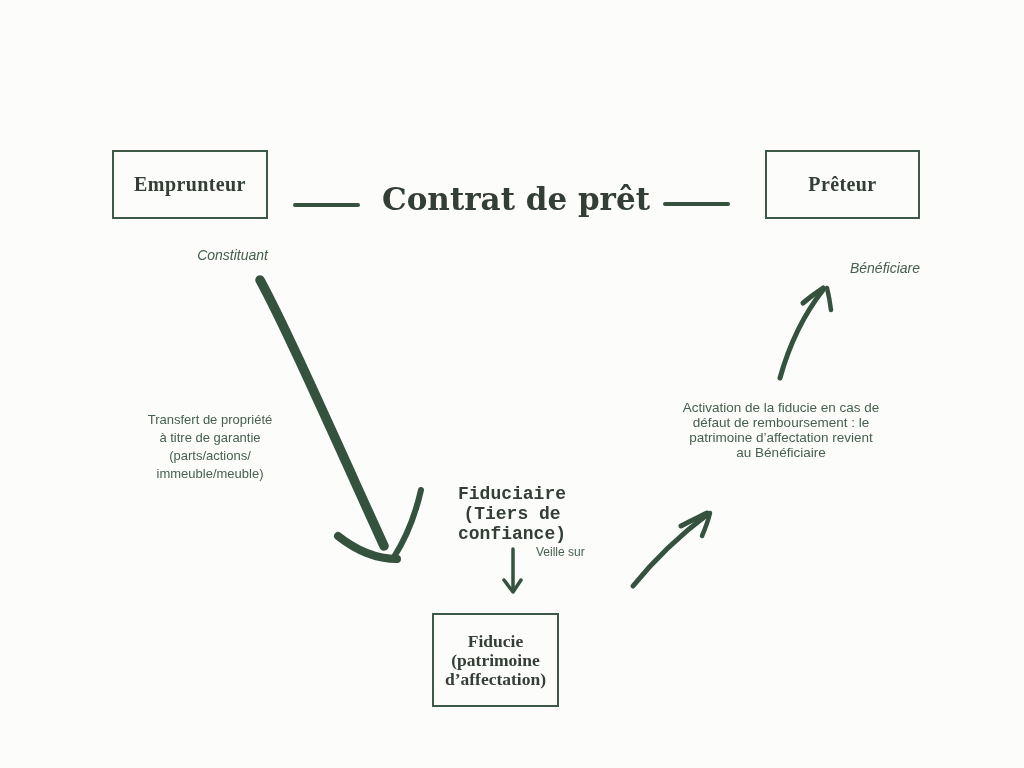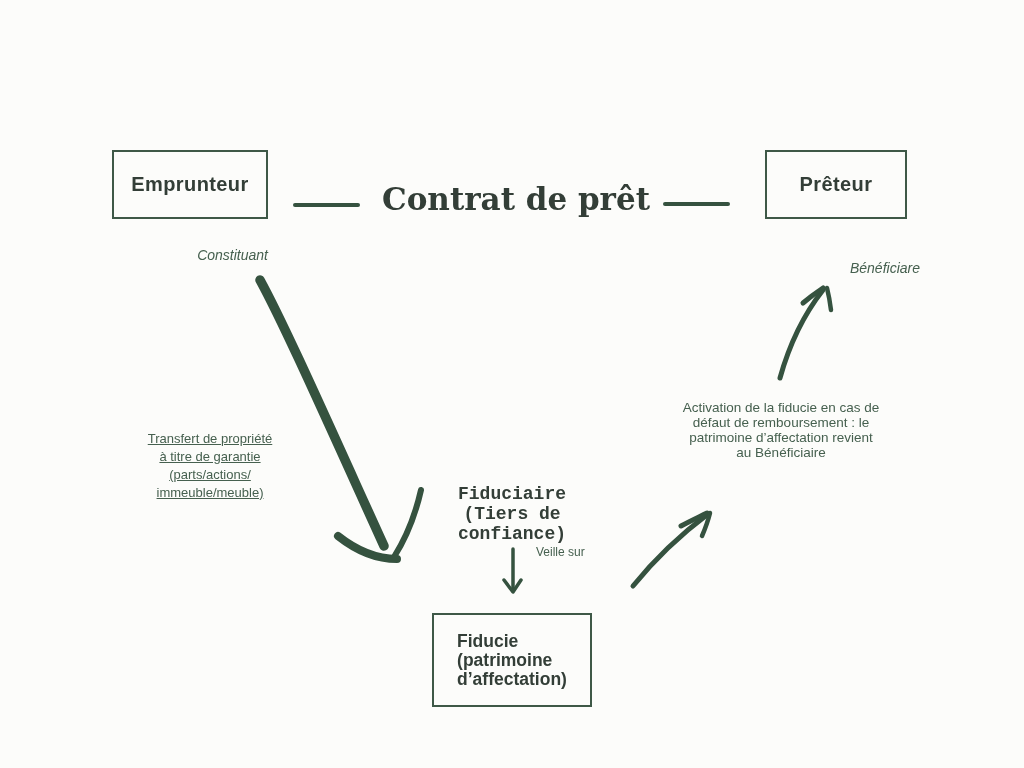--- a/index.html
+++ b/index.html
@@ -6,41 +6,41 @@
     --background:#fcfcfa; --accent:#35523f; --box-border:#3e5847;
     --heading-text:#333e37; --body-text:#46604f;
   }
   *{margin:0;padding:0;box-sizing:border-box;}
   html,body{width:1024px;height:768px;}
   body{background:var(--background);font-family:"Liberation Sans",sans-serif;position:relative;overflow:hidden;}
   .canvas{position:absolute;inset:0;width:1024px;height:768px;}
   .arrow-layer{position:absolute;left:0;top:0;width:1024px;height:768px;color:var(--accent);pointer-events:none;}
   .node-box{
     position:absolute;border:2px solid var(--box-border);background:transparent;
-    display:flex;align-items:center;justify-content:center;
-    font-family:Liberation Sans, sans-serif;font-weight:bold;color:var(--heading-text);
+    display:flex;align-items:center;justify-content:center;text-align:center;
+    font-family:Liberation Serif, serif;font-weight:bold;color:var(--heading-text);
   }
   .box-emprunteur{left:112px;top:150px;width:156px;height:69px;font-size:20px;letter-spacing:.4px;}
-  .box-preteur{left:765px;top:150px;width:142px;height:69px;font-size:20px;letter-spacing:.4px;}
-  .box-fiducie{left:432px;top:613px;width:160px;height:94px;font-size:17.5px;line-height:19px;}
+  .box-preteur{left:765px;top:150px;width:155px;height:69px;font-size:20px;letter-spacing:.4px;}
+  .box-fiducie{left:432px;top:613px;width:127px;height:94px;font-size:17.5px;line-height:19px;}
   .diagram-title{
     position:absolute;left:350px;top:181px;width:332px;text-align:center;
     font-family:"DejaVu Serif",serif;font-weight:bold;font-size:31px;line-height:36px;
     color:var(--heading-text);
   }
   .role-label{
     position:absolute;text-align:right;font-style:italic;font-size:14px;color:var(--body-text);
   }
   .role-constituant{left:112px;top:247px;width:156px;}
   .role-beneficiare{left:765px;top:260px;width:155px;}
   .annotation{
     position:absolute;text-align:center;color:var(--body-text);
     font-size:13px;line-height:18px;white-space:pre-line;
   }
-  .annotation-transfert{left:105px;top:430px;width:210px;text-decoration:underline;}
+  .annotation-transfert{left:105px;top:411px;width:210px;}
   .annotation-activation{left:652px;top:400px;width:258px;font-size:13.5px;line-height:15px;}
   .node-fiduciaire{
     position:absolute;left:429px;top:484px;width:166px;text-align:center;
     font-family:Liberation Mono, monospace;font-weight:bold;font-size:18px;line-height:20px;
     color:var(--heading-text);white-space:pre-line;
   }
   .label-veille{position:absolute;left:536px;top:545px;font-size:12px;color:var(--body-text);}
   .multiline{white-space:pre-line;}
 </style>
 </head>

